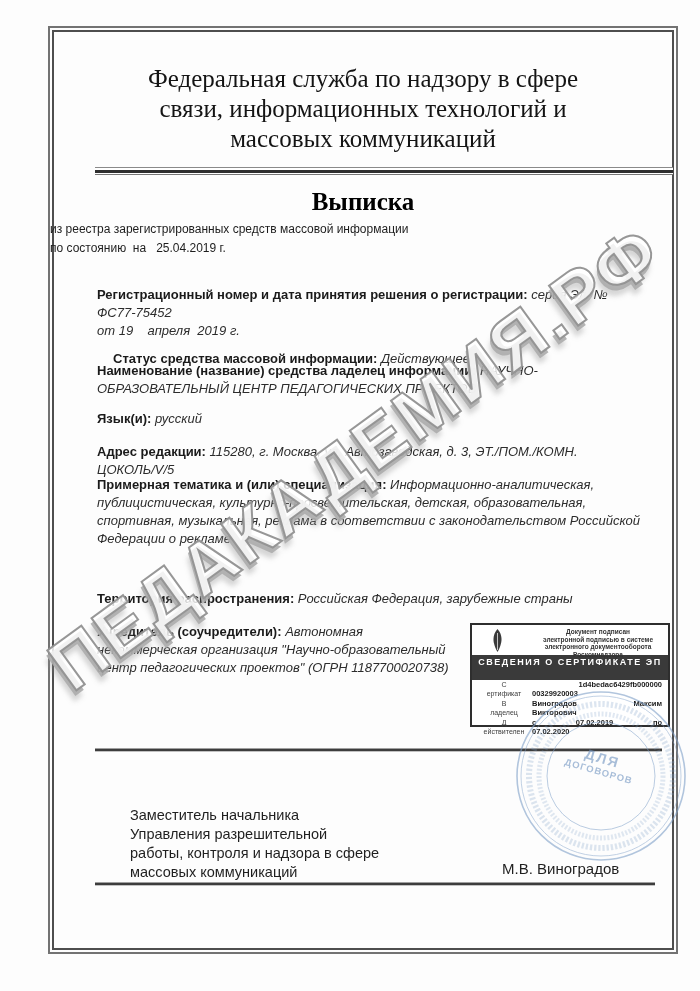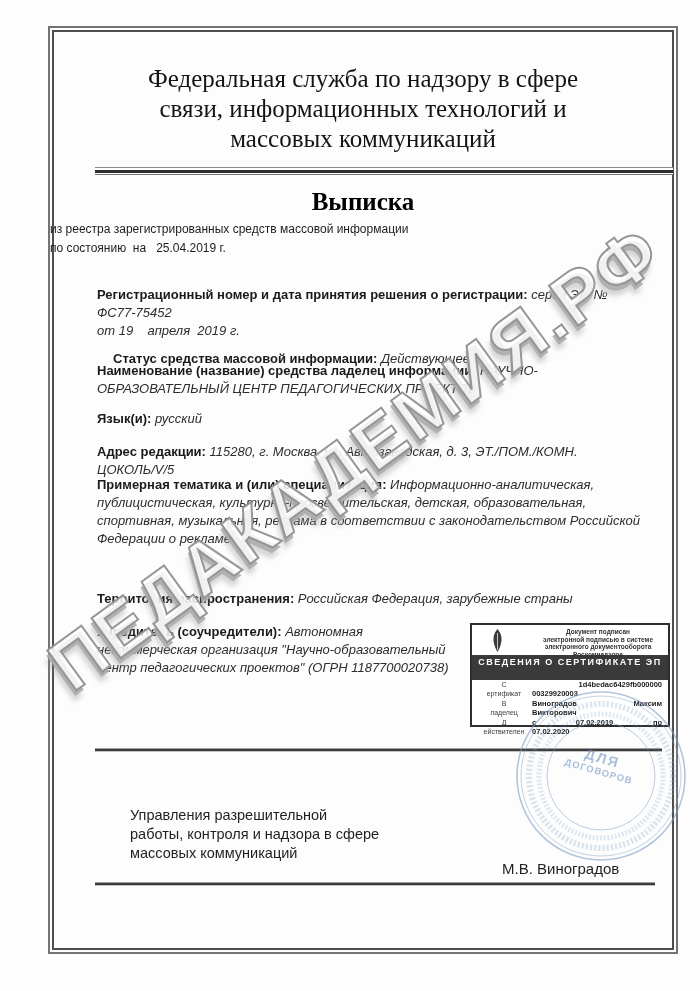--- a/index.html
+++ b/index.html
@@ -174,20 +174,21 @@
       </svg>
       <div class="stamp-center">
         <div class="stamp-l1">ДЛЯ</div>
         <div class="stamp-l2">ДОГОВОРОВ</div>
       </div>
     </div>
 
     <div class="abs rule-thin" style="left:45px;top:720px;width:567px;"></div>
 
     <div class="abs sig">
+      <div>Заместитель начальника</div>
       <div>Управления разрешительной</div>
       <div>работы, контроля и надзора в сфере</div>
       <div>массовых коммуникаций</div>
     </div>
     <div class="abs sig-name">М.В. Виноградов</div>
 
     <div class="abs rule-thin" style="left:45px;top:854px;width:560px;"></div>
 
     <div class="abs wm">ПЕДАКАДЕМИЯ.РФ</div>
 

